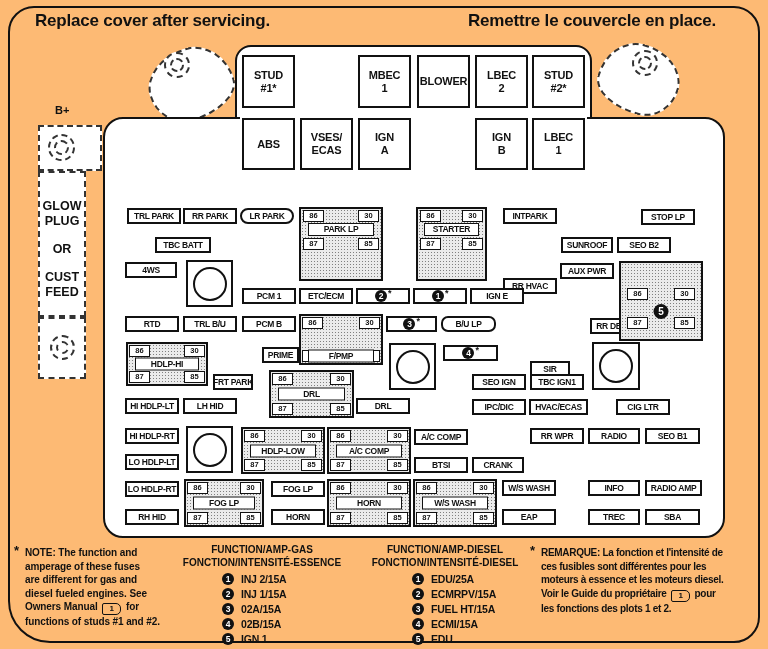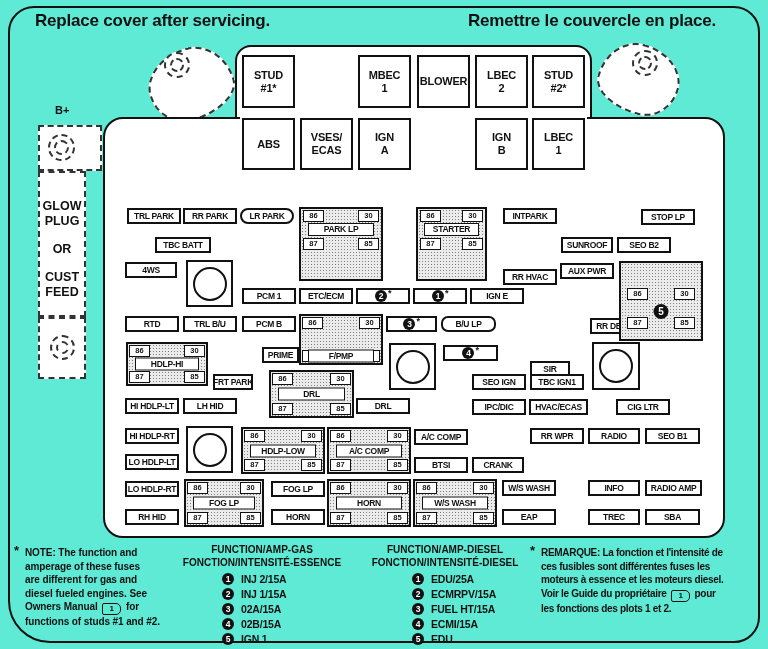--- a/index.html
+++ b/index.html
@@ -1,16 +1,16 @@
 <!DOCTYPE html>
 <html><head>
 <meta charset="utf-8">
 <style>
   html,body{margin:0;padding:0;background:#fff;}
-  #stage{position:relative;width:768px;height:649px;background:#5eead4;
+  #stage{position:relative;width:768px;height:649px;background:#fdba74;
          font-family:"Liberation Sans",sans-serif;color:#111;overflow:hidden;}
   .abs{position:absolute;box-sizing:border-box;}
   
   .outer-border{left:8px;top:6px;width:752px;height:637px;border:2px solid #111;
                 border-radius:26px 26px 26px 42px;}
   
   .hdr{font-size:17px;font-weight:bold;letter-spacing:-0.2px;}
   
   .wing{border:2px dashed #333;background:#fff;}
   .dcirc{border:2px dashed #333;border-radius:50%;background:#fff;}
@@ -164,21 +164,21 @@
       <span>Owners Manual</span>
       <span class="book">1</span>
       <span>for</span>
     </div>
     <div>functions of studs #1 and #2.</div>
   </div>
 
   <div class="abs note" style="left:541px;top:546px;width:222px;letter-spacing:-0.3px;">
     <span class="nstar">*</span>
     <div>REMARQUE:  La fonction et l'intensité de</div>
-    <div>ces fusibles sont différentes fuses les</div>
+    <div>ces fusibles sont différentes pour les</div>
     <div>moteurs à essence et les moteurs diesel.</div>
     <div>
       <span>Voir le Guide du propriétaire</span>
       <span class="book">1</span>
       <span>pour</span>
     </div>
     <div>les fonctions des plots 1 et 2.</div>
   </div>
 
 <div class="abs bigbox" style="left: 242px; top: 55px; width: 53px; height: 53px; z-index: 4;">STUD
@@ -201,21 +201,21 @@
 1</div>
     <div class="abs fuse" style="left: 127px; top: 208px; width: 54px; z-index: 4;">TRL PARK</div>
     <div class="abs fuse" style="left: 183px; top: 208px; width: 54px; z-index: 4;">RR PARK</div>
     <div class="abs fuse" style="left: 240px; top: 208px; width: 54px; z-index: 4; border-radius: 8px;">LR PARK</div>
     <div class="abs fuse" style="left: 503px; top: 208px; width: 54px; z-index: 4;">INTPARK</div>
     <div class="abs fuse" style="left: 641px; top: 209px; width: 54px; z-index: 4;">STOP LP</div>
     <div class="abs fuse" style="left: 155px; top: 237px; width: 56px; z-index: 4;">TBC BATT</div>
     <div class="abs fuse" style="left: 561px; top: 237px; width: 52px; z-index: 4;">SUNROOF</div>
     <div class="abs fuse" style="left: 617px; top: 237px; width: 54px; z-index: 4;">SEO B2</div>
     <div class="abs fuse" style="left: 125px; top: 262px; width: 52px; z-index: 4;">4WS</div>
-    <div class="abs fuse" style="left: 503px; top: 269px; width: 54px; z-index: 4;">RR HVAC</div>
+    <div class="abs fuse" style="left: 503px; top: 278px; width: 54px; z-index: 4;">RR HVAC</div>
     <div class="abs fuse" style="left: 560px; top: 263px; width: 54px; z-index: 4;">AUX PWR</div>
     <div class="abs fuse" style="left: 242px; top: 288px; width: 54px; z-index: 4;">PCM 1</div>
     <div class="abs fuse" style="left: 299px; top: 288px; width: 54px; z-index: 4;">ETC/ECM</div>
     <div class="abs fuse" style="left: 470px; top: 288px; width: 54px; z-index: 4;">IGN E</div>
     <div class="abs fuse" style="left: 125px; top: 316px; width: 54px; z-index: 4;">RTD</div>
     <div class="abs fuse" style="left: 183px; top: 316px; width: 54px; z-index: 4;">TRL B/U</div>
     <div class="abs fuse" style="left: 242px; top: 316px; width: 54px; z-index: 4;">PCM B</div>
     <div class="abs fuse" style="left: 441px; top: 316px; width: 55px; z-index: 4; border-radius: 7px;">B/U LP</div>
     <div class="abs fuse" style="left: 558px; top: 318px; width: 55px; z-index: 4; margin-left: 32px;">RR DEFOG</div>
     <div class="abs fuse" style="left: 262px; top: 347px; width: 37px; z-index: 4;">PRIME</div>

